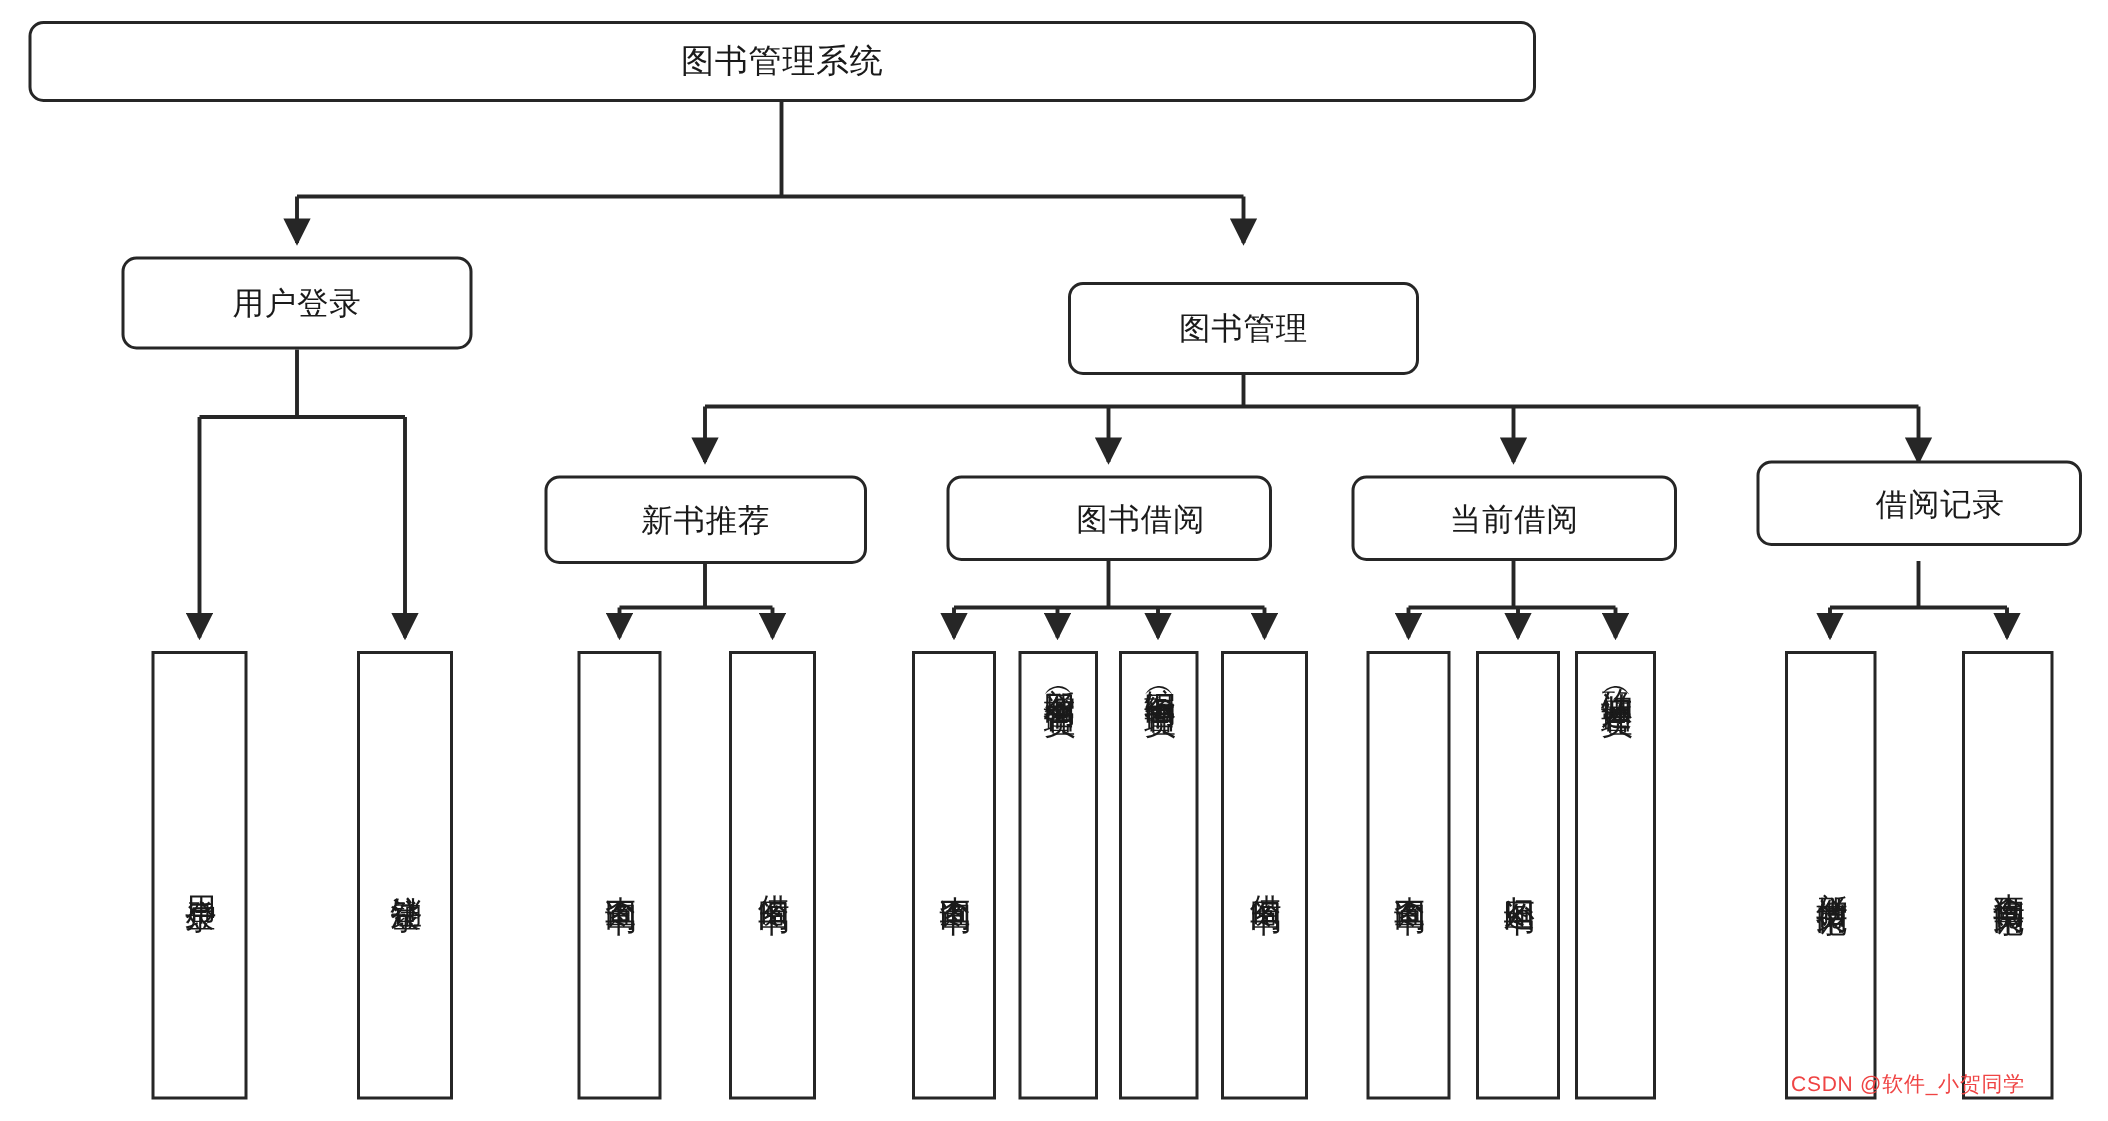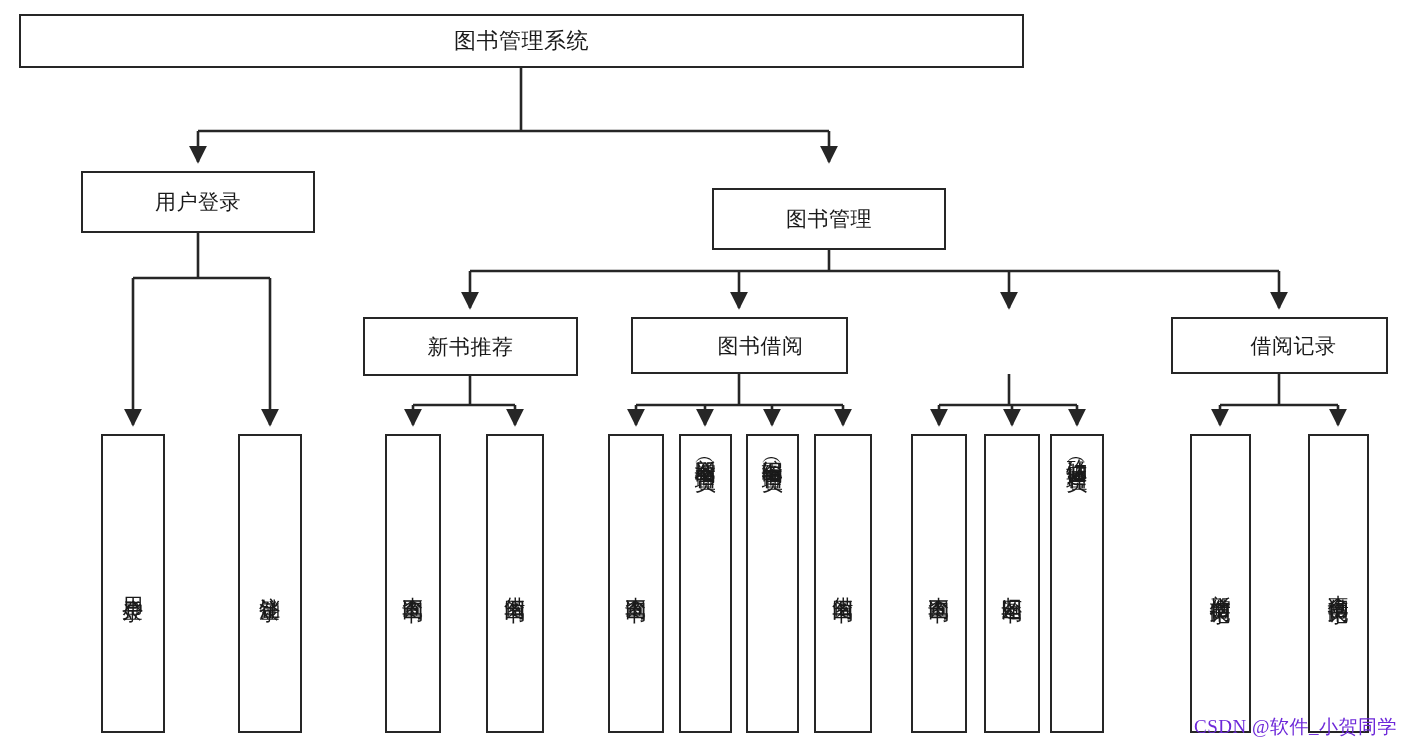--- a/index.html
+++ b/index.html
@@ -32,45 +32,45 @@
     background: #ffffff;
     display: flex;
     align-items: center;
     justify-content: center;
     color: #1a1a1a;
     text-align: center;
   }
   .node-h {
     font-size: 21px;
     letter-spacing: 0.5px;
+    border-radius: 10px;
   }
   .node-root {
     font-size: 22px;
   }
   .node-v {
     writing-mode: vertical-rl;
     text-orientation: upright;
     font-size: 21px;
     line-height: 1.22;
     letter-spacing: 2px;
     align-items: center;
     justify-content: center;
     white-space: nowrap;
   }
   .node-v.top-align {
     justify-content: flex-start;
     padding-top: 6px;
   }
   .watermark {
     position: absolute;
-    font-size: 19px;
-    color: #6d28d9;
+    font-size: 14px;
+    color: #ef4444;
     white-space: nowrap;
     letter-spacing: 0.5px;
-    font-family: Liberation Serif, serif;
   }
 </style>
 </head>
 <body>
 
 <div id="canvas">
 
   <svg id="wires" viewBox="0 0 1405 747" width="1405" height="747">
     <defs>
       <marker id="arrow" viewBox="0 0 10 10" refX="9" refY="5" markerWidth="7" markerHeight="7" orient="auto-start-reverse">
@@ -134,22 +134,25 @@
   </div>
 
   <div class="node node-h" style="left:363px; top:317px; width:215px; height:59px;">
     <span>新书推荐</span>
   </div>
 
   <div class="node node-h" style="left:631px; top:317px; width:217px; height:57px;padding-left:42px;">
     <span>图书借阅</span>
   </div>
 
-
-  <div class="node node-h" style="left:1171px; top:317px; width:217px; height:57px;padding-left:28px;">
+  <div class="node node-h" style="left:901px; top:317px; width:217px; height:57px;">
+    <span>当前借阅</span>
+  </div>
+
+  <div class="node node-h" style="left:1171px; top:307px; width:217px; height:57px;padding-left:28px;">
     <span>借阅记录</span>
   </div>
 
   <div class="node node-v" style="left:101px; top:434px; width:64px; height:299px;">
     <span>用户登录</span>
   </div>
 
   <div class="node node-v" style="left:238px; top:434px; width:64px; height:299px;">
     <span>注销登录</span>
   </div>

